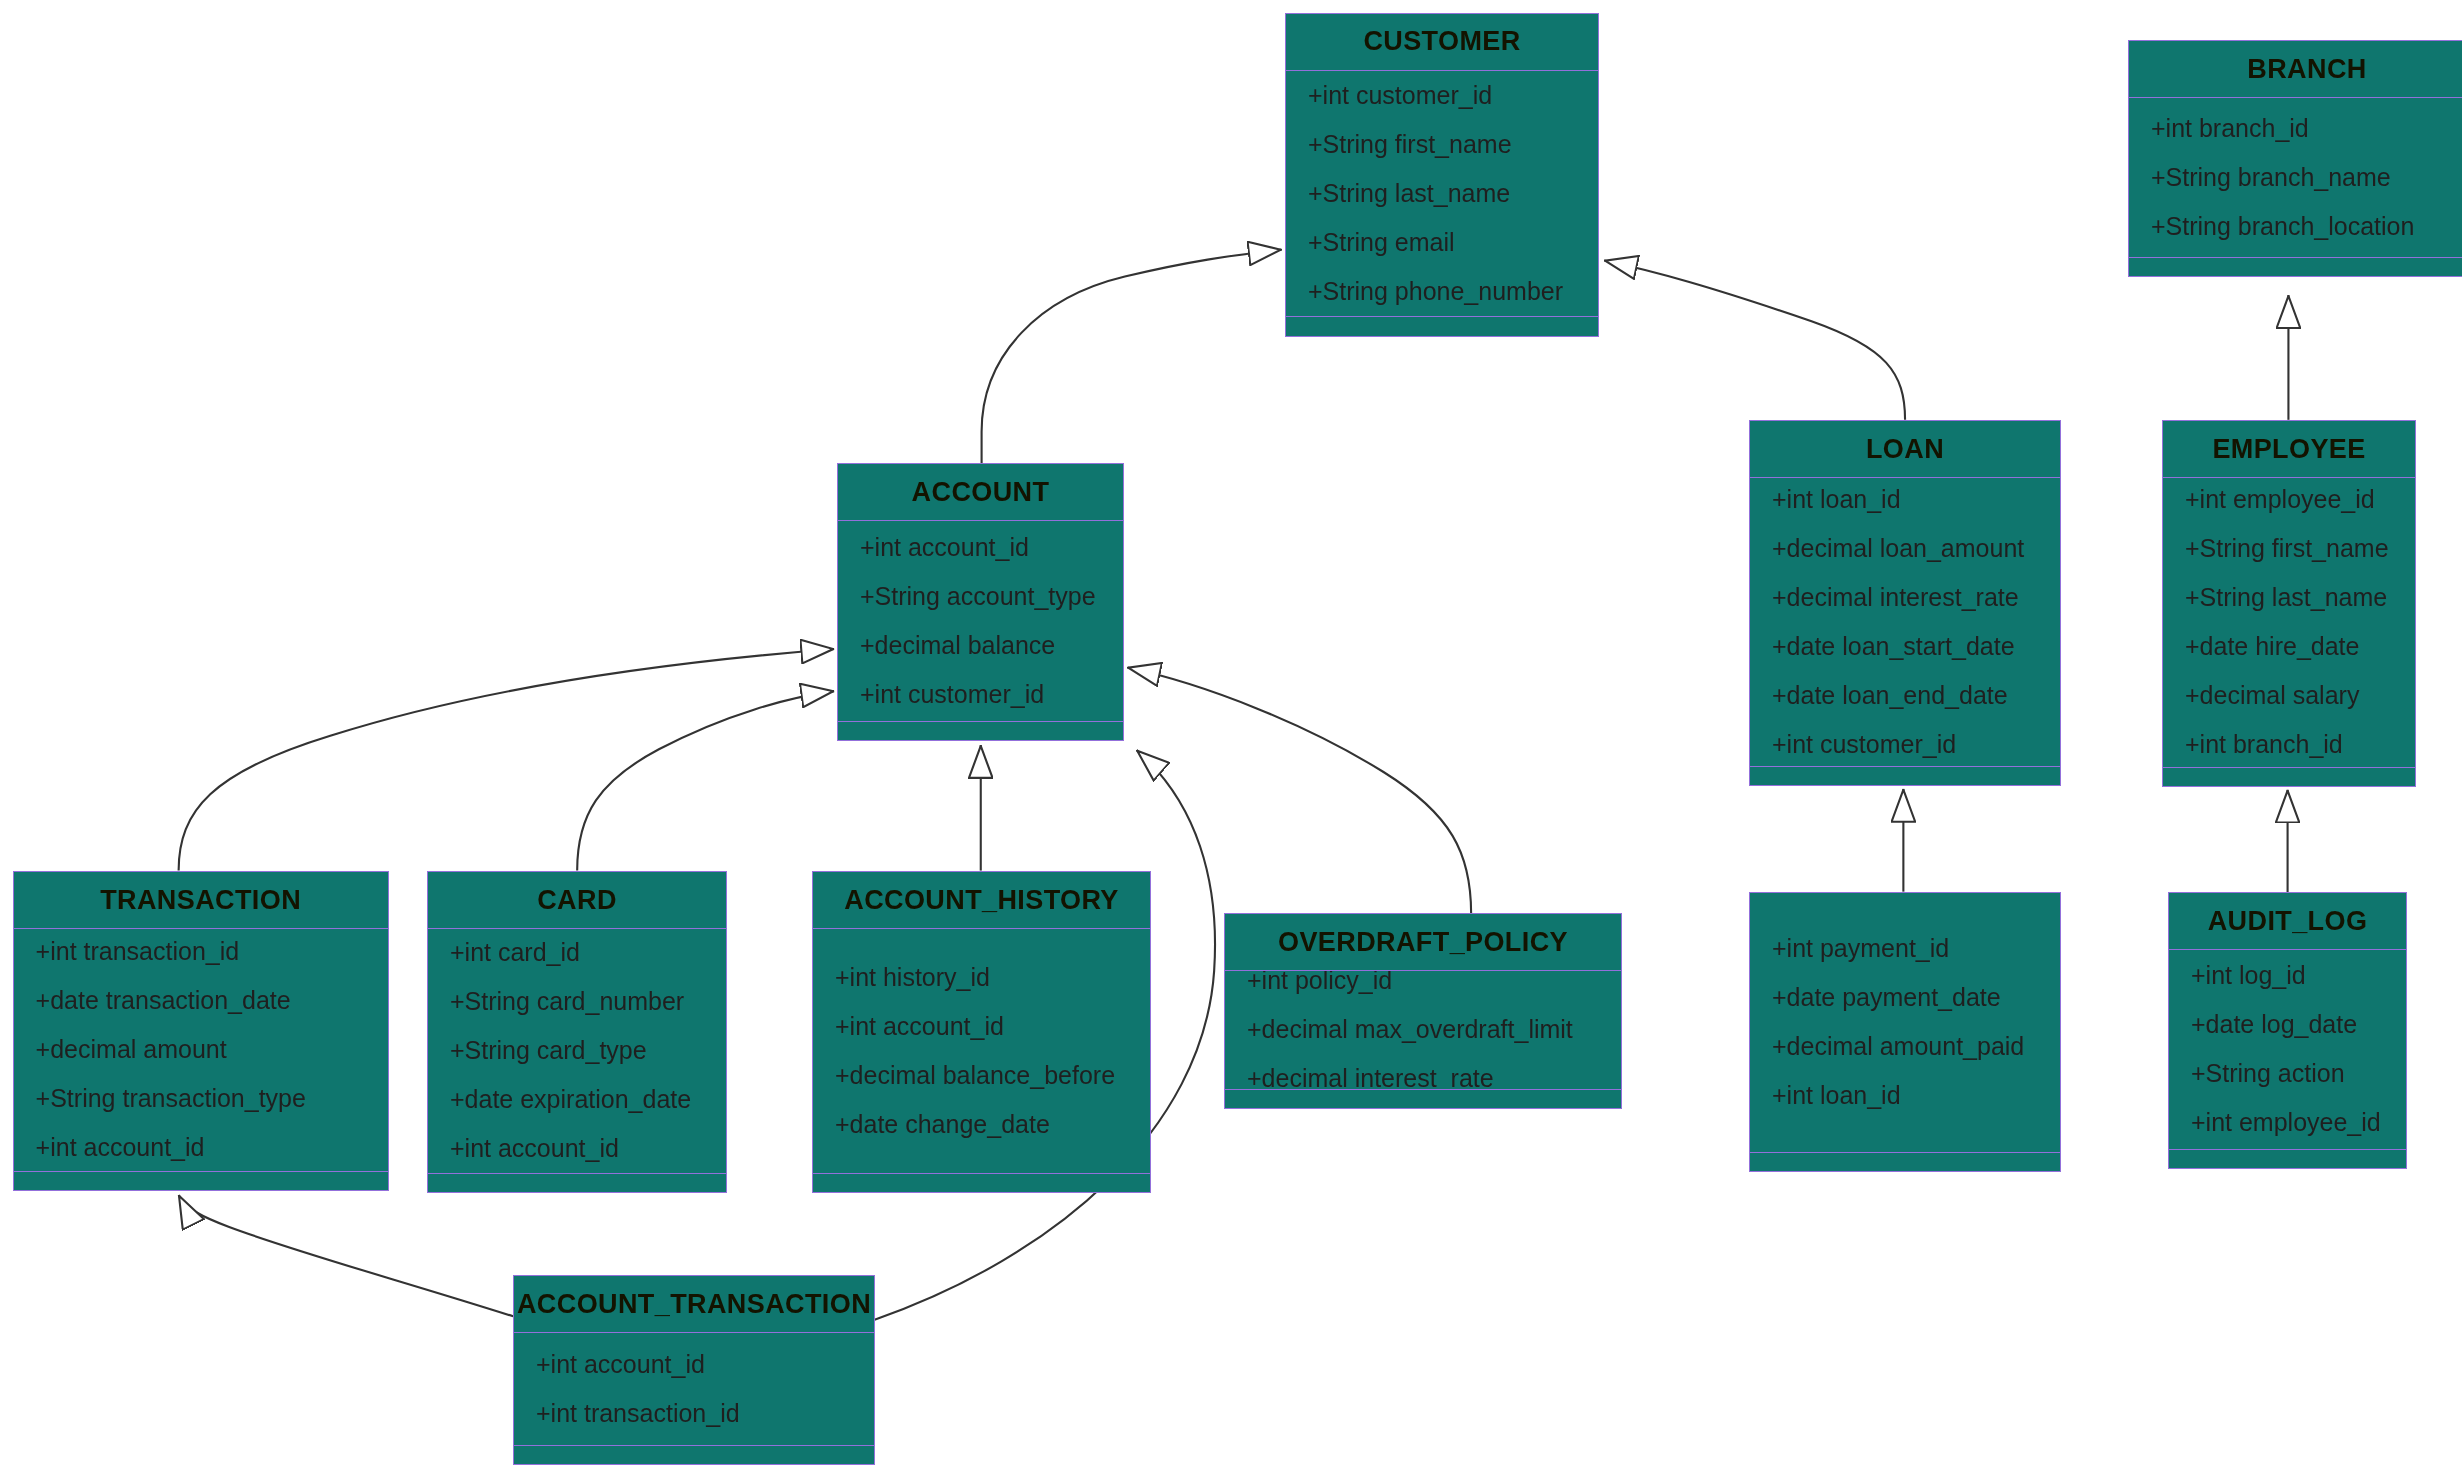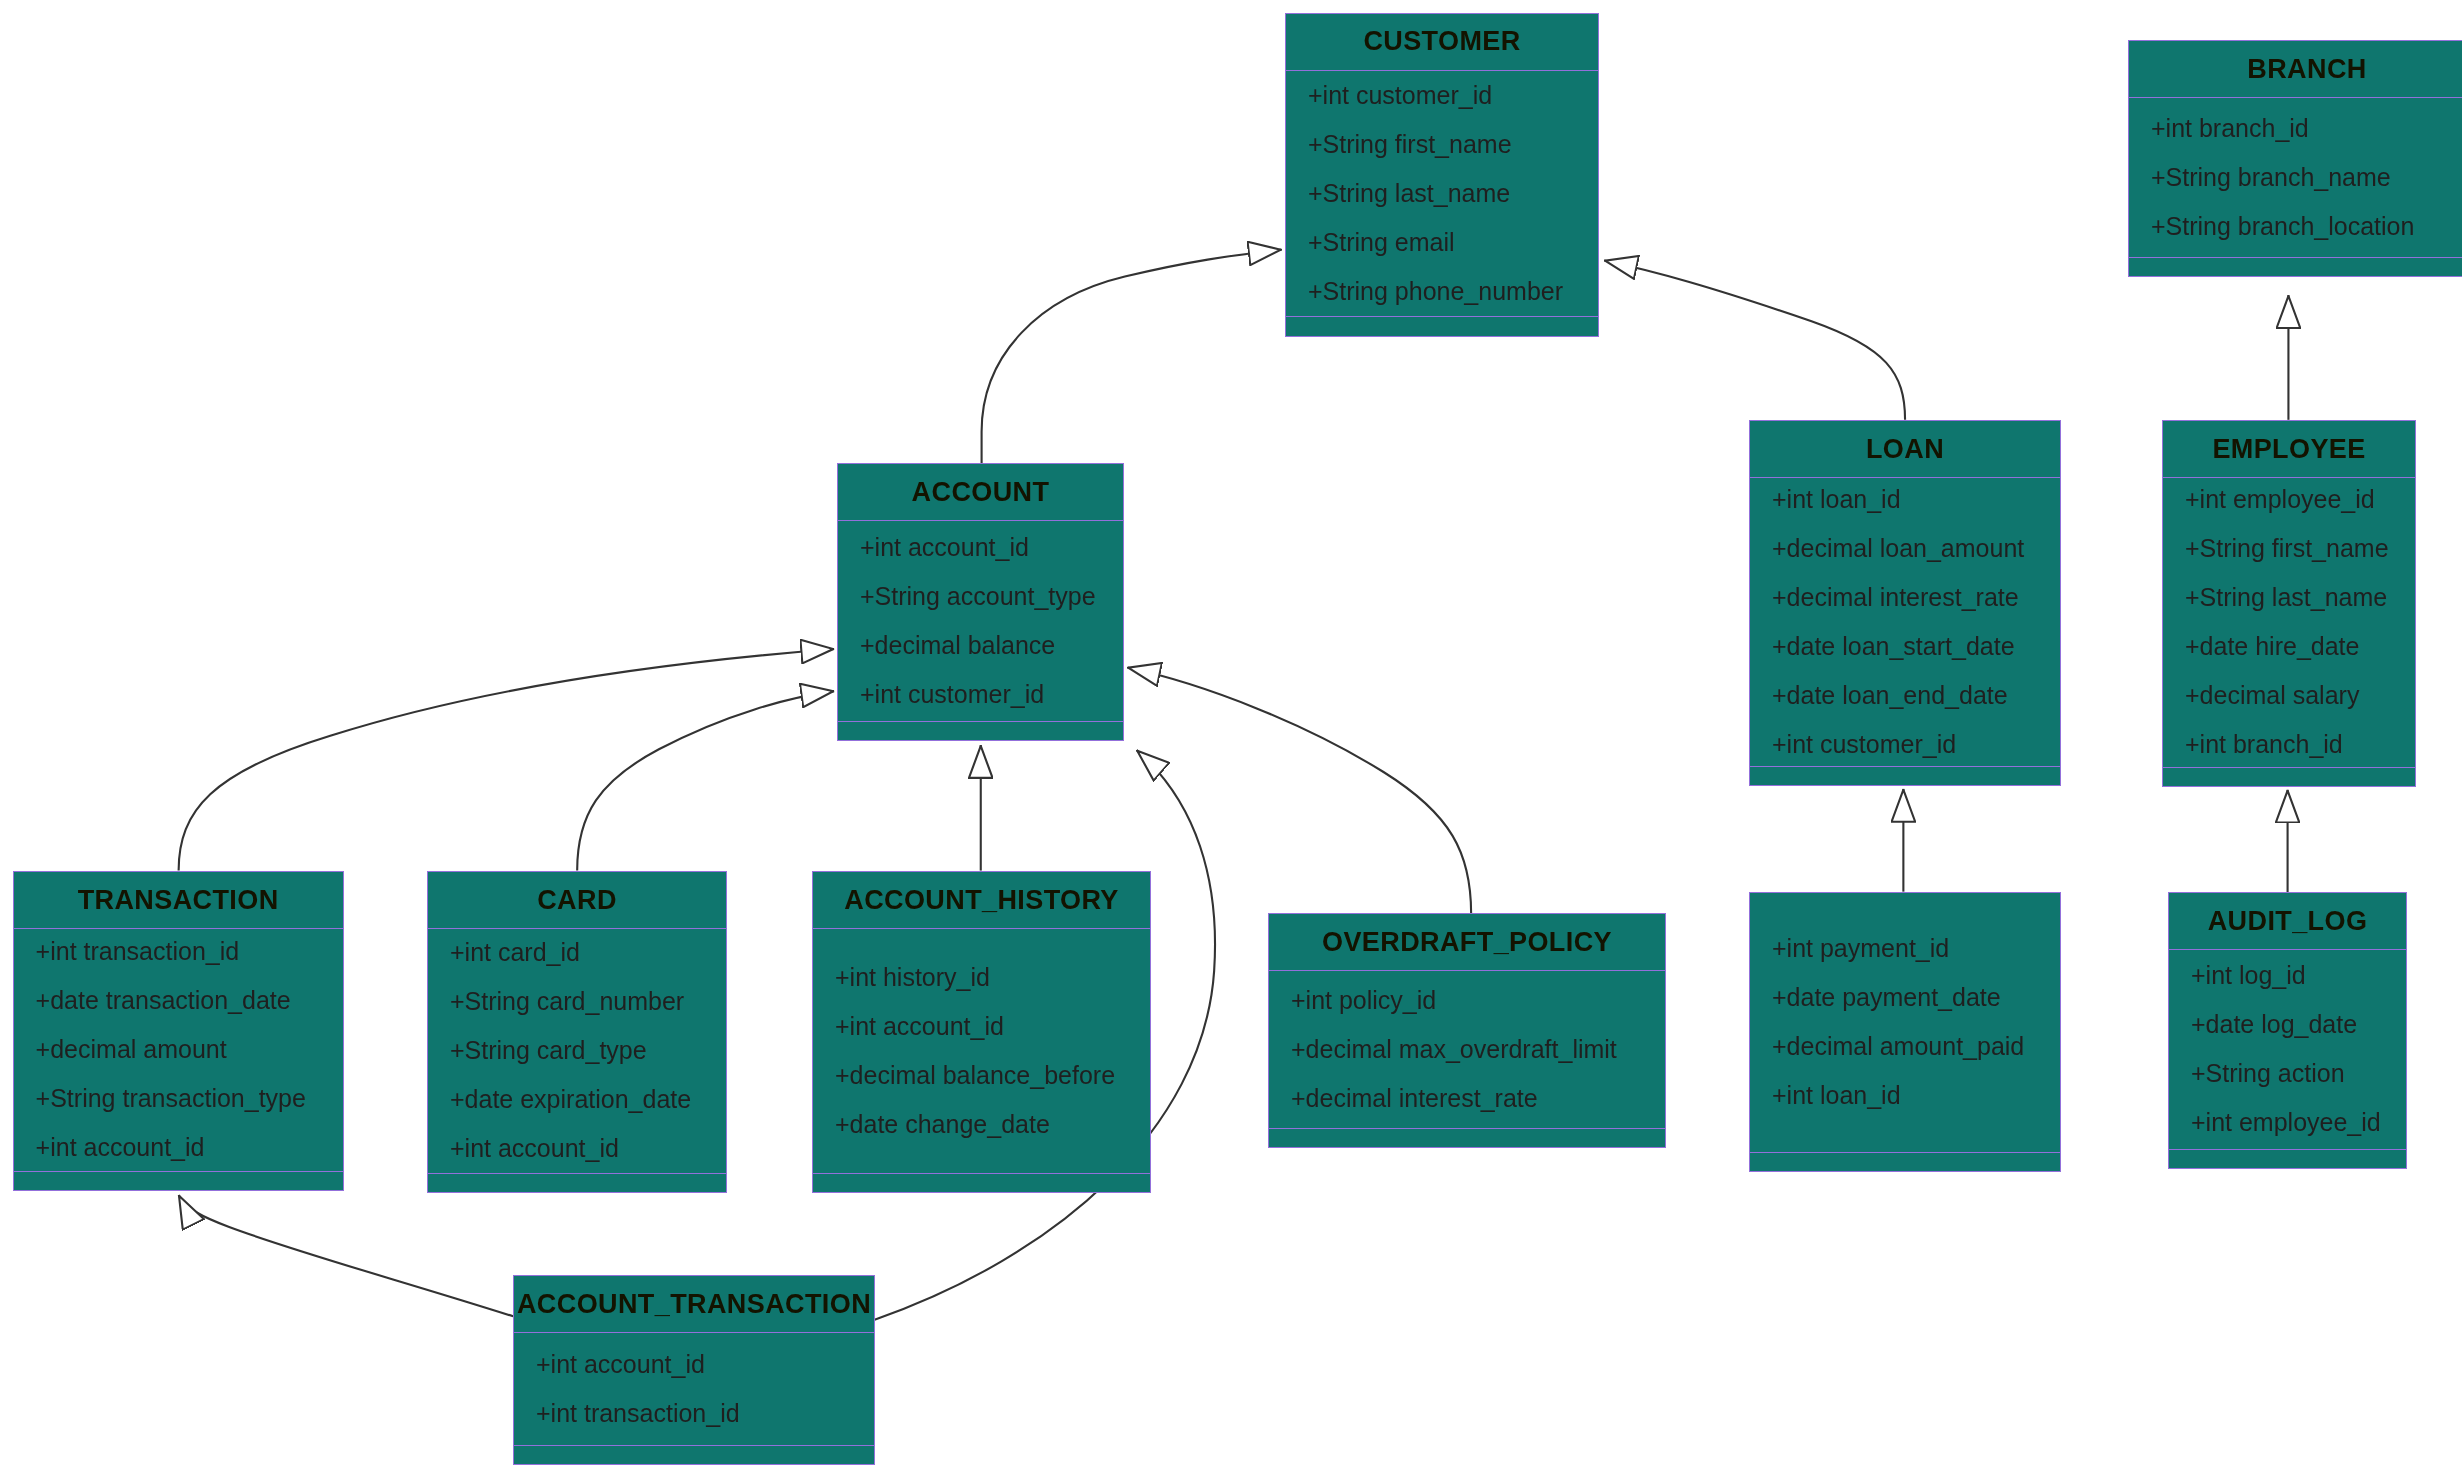--- a/index.html
+++ b/index.html
@@ -135,21 +135,21 @@
       <div class="attr">+int employee_id</div>
       <div class="attr">+String first_name</div>
       <div class="attr">+String last_name</div>
       <div class="attr">+date hire_date</div>
       <div class="attr">+decimal salary</div>
       <div class="attr">+int branch_id</div>
     </div>
     <div class="entity-methods"></div>
   </div>
 
-  <div class="entity" style="left:12.6px;top:871px;width:331px;height:320px">
+  <div class="entity" style="left:12.6px;top:871px;width:376px;height:320px">
     <div class="entity-title">TRANSACTION</div>
     <div class="entity-attrs">
       <div class="attr">+int transaction_id</div>
       <div class="attr">+date transaction_date</div>
       <div class="attr">+decimal amount</div>
       <div class="attr">+String transaction_type</div>
       <div class="attr">+int account_id</div>
     </div>
     <div class="entity-methods"></div>
   </div>
@@ -170,21 +170,21 @@
     <div class="entity-title">ACCOUNT_HISTORY</div>
     <div class="entity-attrs">
       <div class="attr">+int history_id</div>
       <div class="attr">+int account_id</div>
       <div class="attr">+decimal balance_before</div>
       <div class="attr">+date change_date</div>
     </div>
     <div class="entity-methods"></div>
   </div>
 
-  <div class="entity" style="left:1268px;top:913px;width:398px;height:235px">
+  <div class="entity" style="left:1224px;top:913px;width:398px;height:196px">
     <div class="entity-title">OVERDRAFT_POLICY</div>
     <div class="entity-attrs">
       <div class="attr">+int policy_id</div>
       <div class="attr">+decimal max_overdraft_limit</div>
       <div class="attr">+decimal interest_rate</div>
     </div>
     <div class="entity-methods"></div>
   </div>
 
   <div class="entity" style="left:1749px;top:892px;width:312px;height:280px">

